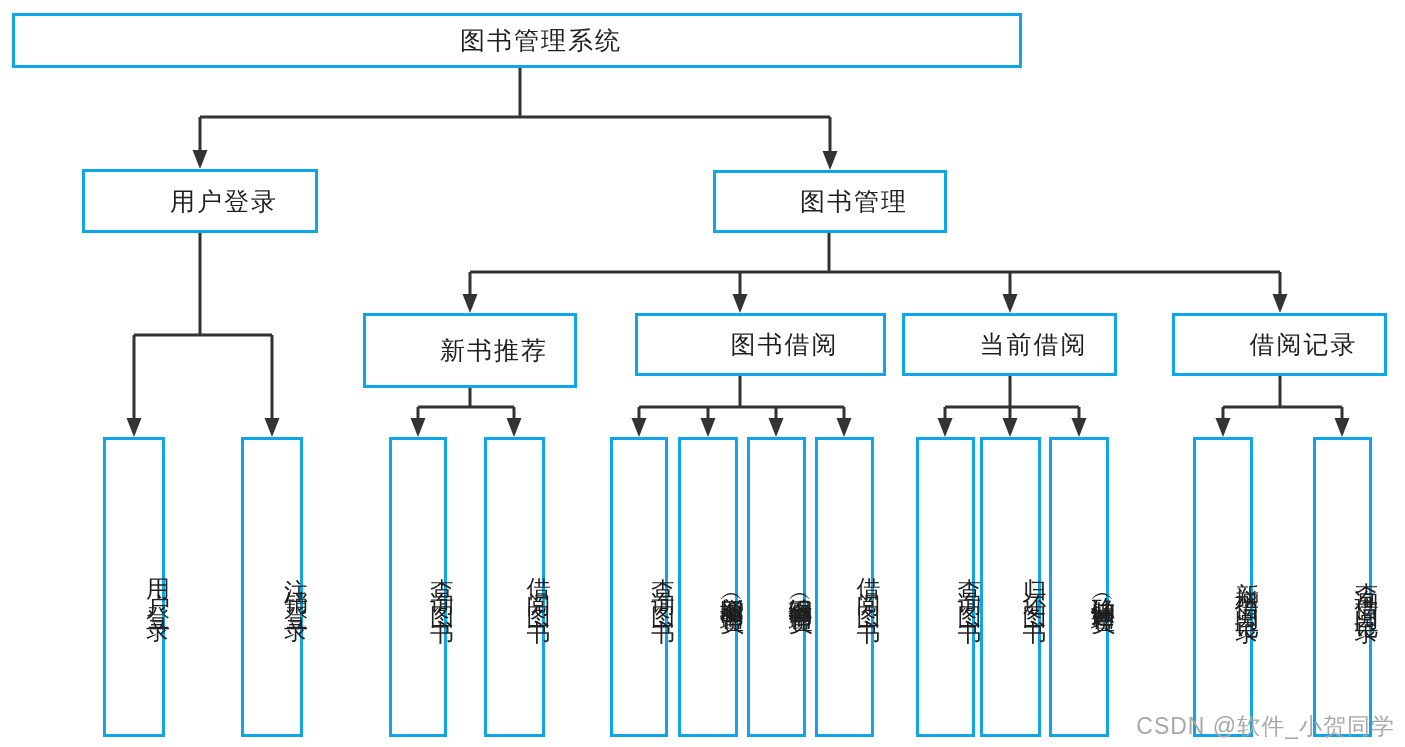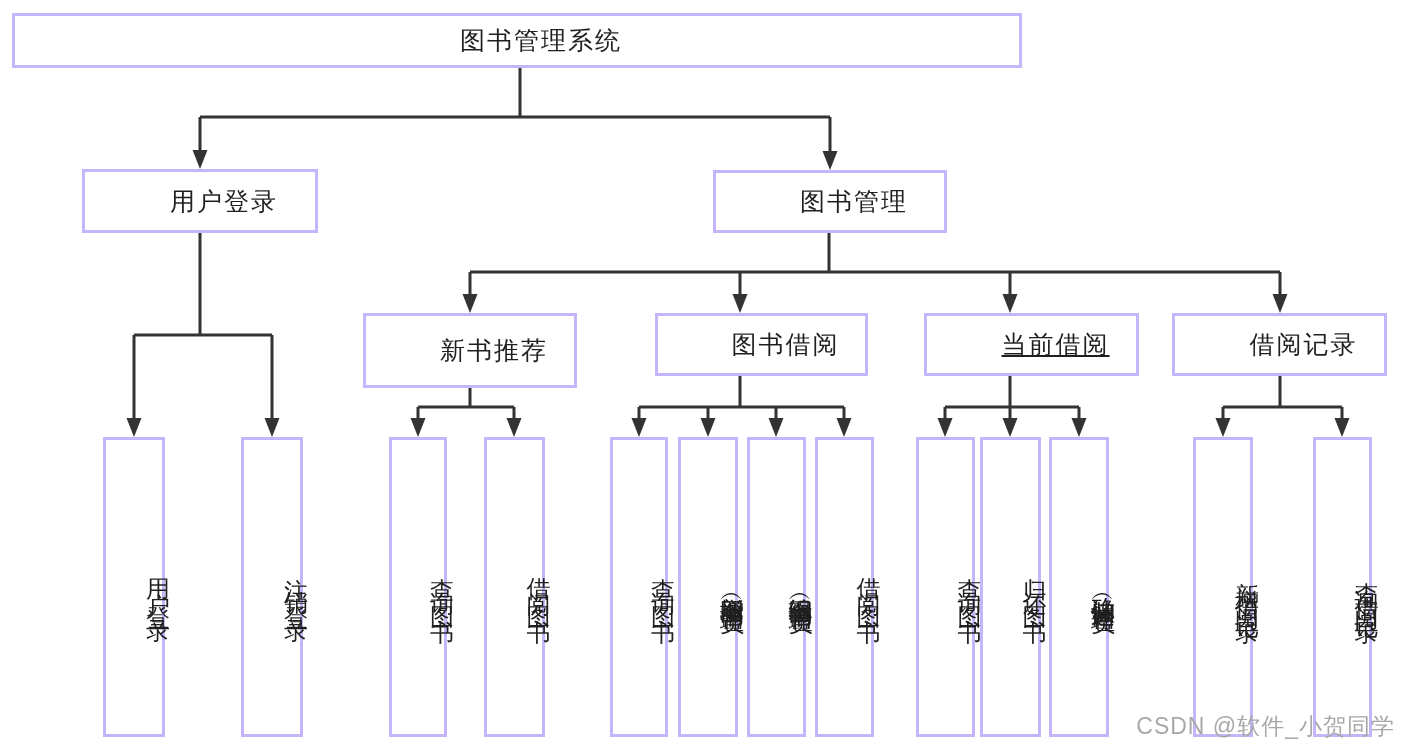--- a/index.html
+++ b/index.html
@@ -3,21 +3,21 @@
 <meta charset="utf-8">
 <style>
   html, body { margin:0; padding:0; background:#ffffff; }
   .stage {
     position:relative; width:1405px; height:747px; background:#ffffff;
     font-family:"Liberation Sans", sans-serif; color:#1f1f1f; overflow:hidden;
   }
   svg.connectors { position:absolute; left:0; top:0; z-index:1; }
   .node {
     position:absolute; z-index:2; box-sizing:border-box;
-    background:#ffffff; border:3px solid #c4b5fd;
+    background:#ffffff; border:3px solid #0ea5e9;
     display:flex; align-items:center; justify-content:center; text-align:center;padding-left:48px;
   }
   .h-node { font-size:25px; letter-spacing:2px; }
   .leaf { font-size:24px; }
   .vlabel {
     display:block; writing-mode:vertical-rl; text-orientation:mixed;
     white-space:nowrap; line-height:1;
   }
   .sp14 { letter-spacing:14px; }
   .sp8  { letter-spacing:8px; }
@@ -72,24 +72,24 @@
   <div class="node h-node" style="left:82px; top:169px; width:236px; height:64px;">
     <span>用户登录</span>
   </div>
   <div class="node h-node" style="left:713px; top:170px; width:234px; height:63px;text-align:right;">
     <span>图书管理</span>
   </div>
 
   <div class="node h-node" style="left:363px; top:313px; width:214px; height:75px;">
     <span>新书推荐</span>
   </div>
-  <div class="node h-node" style="left:635px; top:313px; width:213px; height:63px;margin-left:20px;">
+  <div class="node h-node" style="left:635px; top:313px; width:251px; height:63px;">
     <span>图书借阅</span>
   </div>
-  <div class="node h-node" style="left:924px; top:313px; width:215px; height:63px;text-decoration:underline;">
+  <div class="node h-node" style="left:902px; top:313px; width:215px; height:63px;">
     <span>当前借阅</span>
   </div>
   <div class="node h-node" style="left:1172px; top:313px; width:215px; height:63px;">
     <span>借阅记录</span>
   </div>
 
   <div class="node leaf" style="left:103px; top:437px; width:62px; height:300px;">
     <span class="vlabel sp14">用户登录</span>
   </div>
   <div class="node leaf" style="left:241px; top:437px; width:62px; height:300px;">

